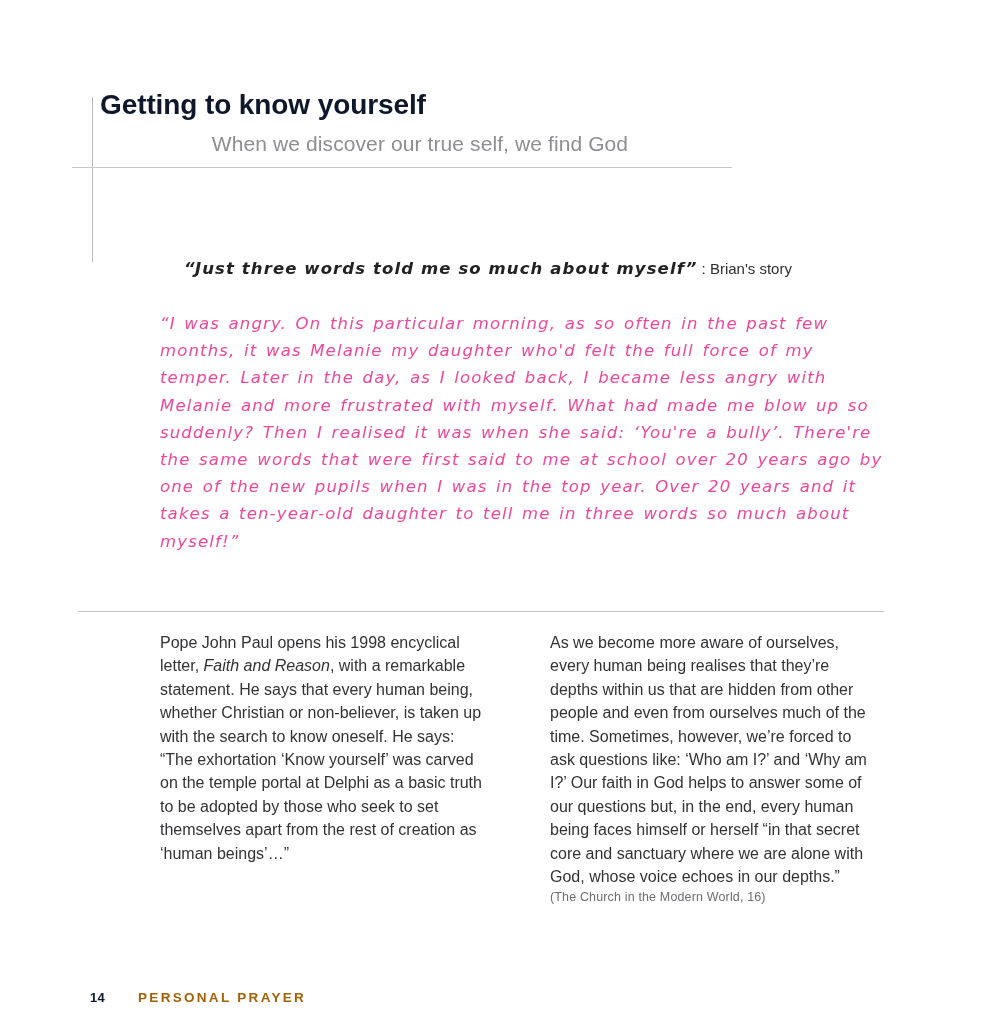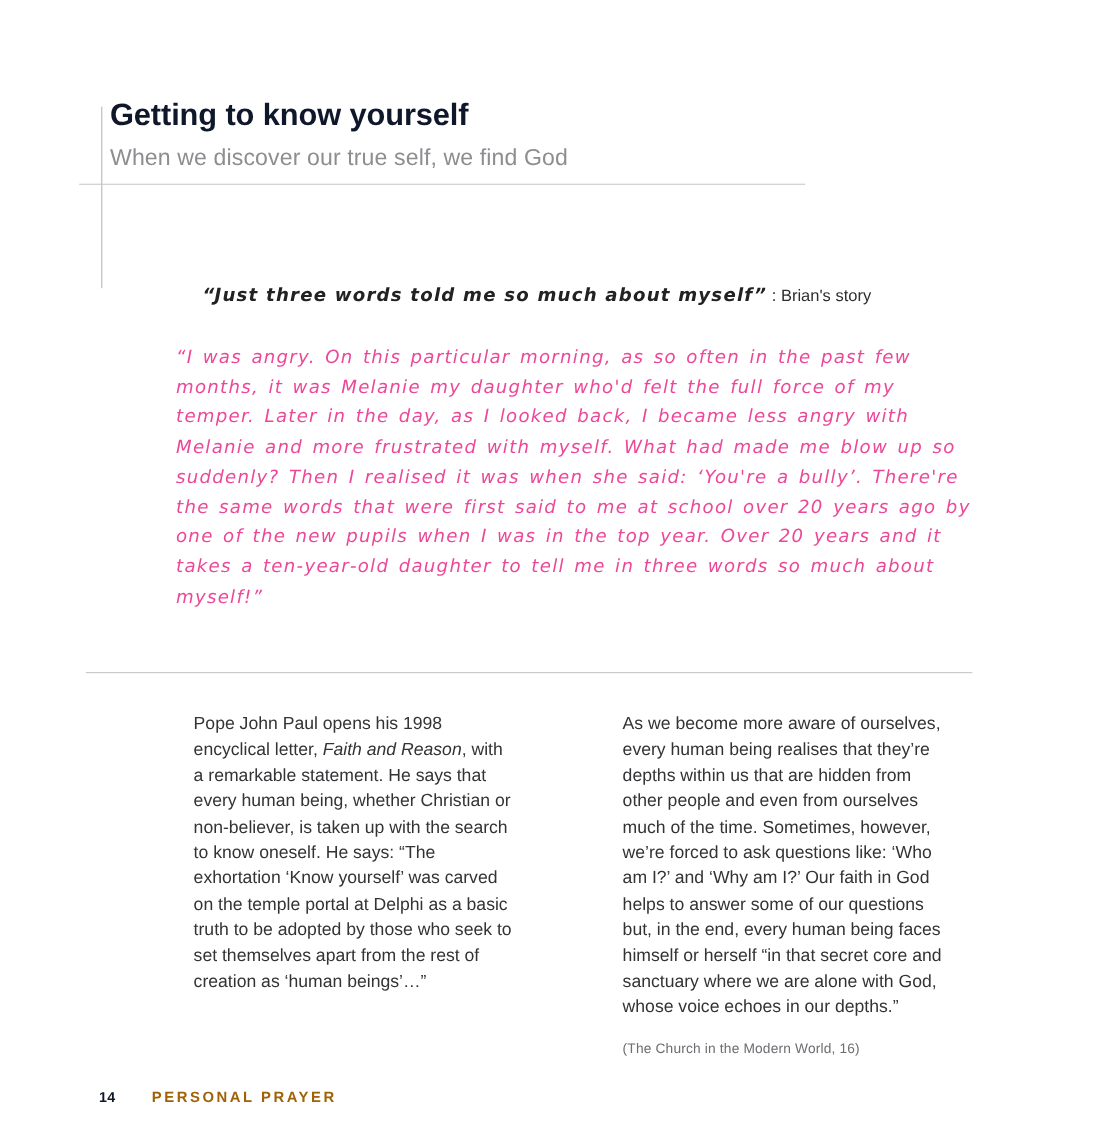--- a/index.html
+++ b/index.html
@@ -52,21 +52,21 @@
     font-weight: bold;
     color: #0f172a;
     letter-spacing: -0.1px;
     white-space: nowrap;
   }
   .page-subtitle {
     position: absolute;
     left: 8px;
     top: 35px;
     width: 640px;
-    text-align: left;
+    text-align: center;
     font-size: 21px;
     font-weight: normal;
     color: #8e8e92;
     letter-spacing: 0.1px;
     white-space: nowrap;
   }
 
   
   .story-block {
     position: absolute;
@@ -129,21 +129,21 @@
   .col {
     position: absolute;
     top: 0;
     width: 322px;
     font-size: 16px;
     line-height: 23.4px;
     color: #333336;
   }
   .col-left  { left: 0px; }
   .col-right { left: 390px; }
-  .col p { margin: 16px; }
+  .col p { margin: 0; }
   .col em { font-style: italic; }
   .citation {
     margin-top: 5px;
     font-size: 12.5px;
     line-height: 18px;
     color: #6d6d72;
     letter-spacing: 0.15px;
   }
 
   

